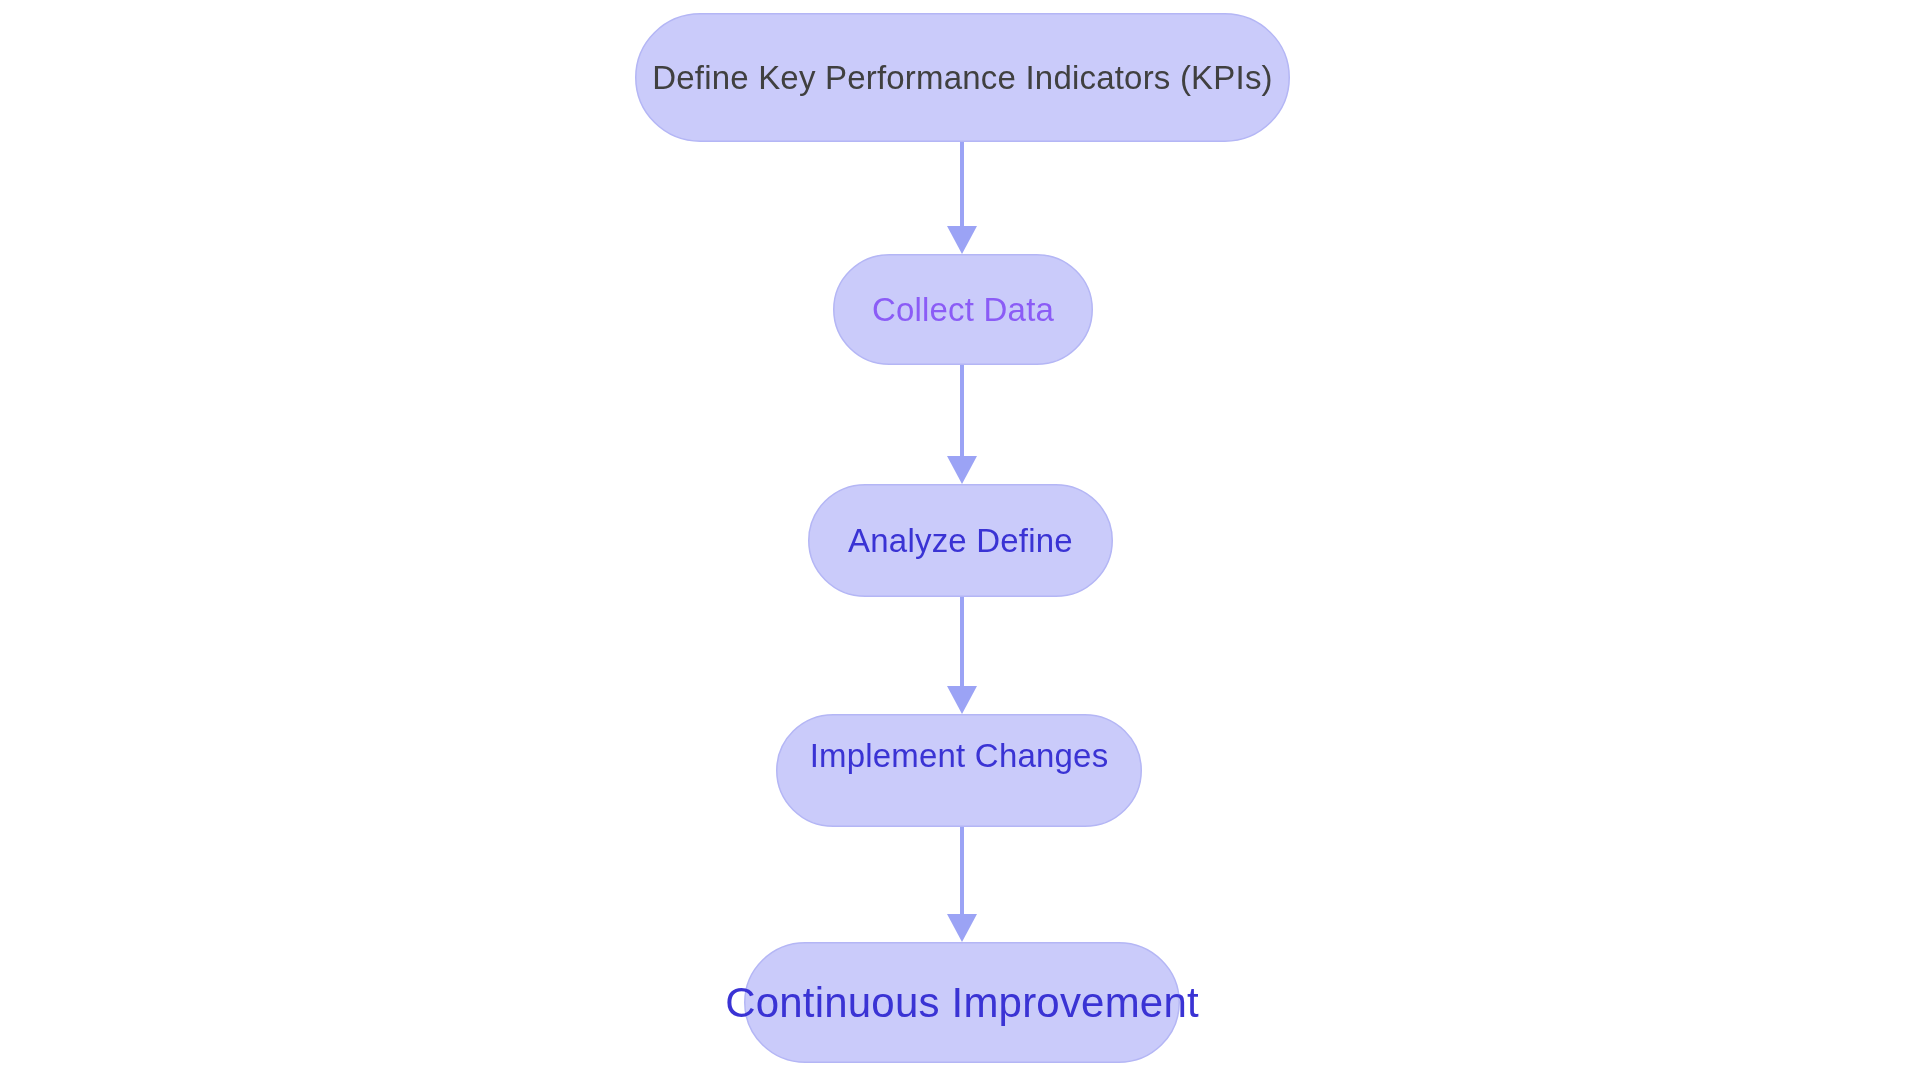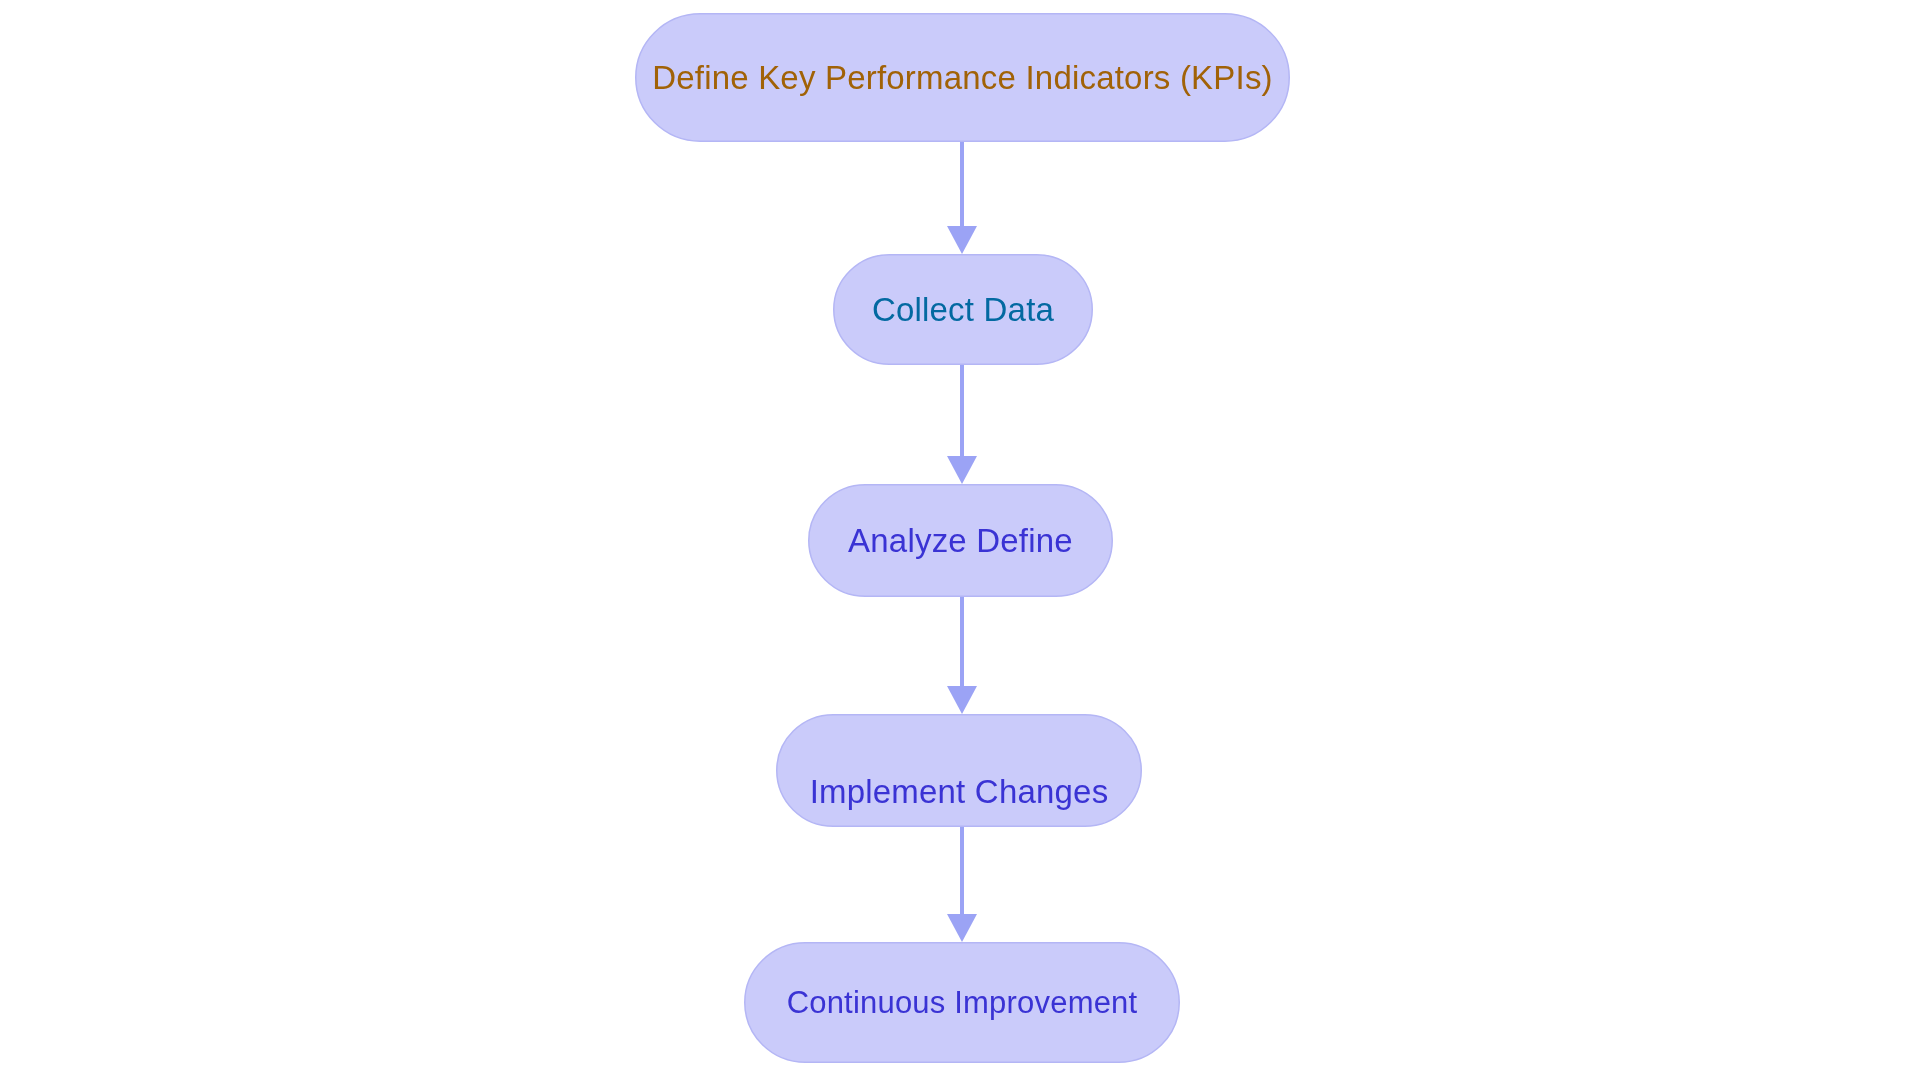--- a/index.html
+++ b/index.html
@@ -69,20 +69,20 @@
     <g id="node-layer">
         <rect x="635.75" y="13.75" width="653.5" height="127.5" rx="64.5" ry="64.5" fill="#cacbfa" stroke="#b4b6f5" stroke-width="1.5"></rect>
         <rect x="833.75" y="254.75" width="258.5" height="109.5" rx="55.5" ry="55.5" fill="#cacbfa" stroke="#b4b6f5" stroke-width="1.5"></rect>
         <rect x="808.75" y="484.75" width="303.5" height="111.5" rx="56.5" ry="56.5" fill="#cacbfa" stroke="#b4b6f5" stroke-width="1.5"></rect>
         <rect x="776.75" y="714.75" width="364.5" height="111.5" rx="56.5" ry="56.5" fill="#cacbfa" stroke="#b4b6f5" stroke-width="1.5"></rect>
         <rect x="744.75" y="942.75" width="434.5" height="119.5" rx="60.5" ry="60.5" fill="#cacbfa" stroke="#b4b6f5" stroke-width="1.5"></rect>
       </g>
   </svg>
 
   <div id="label-layer">
-      <div class="node-label" style="left: 635px; top: 13px; width: 655px; height: 129px; font-size: 33px; color: #a16207;">Define Key Performance Indicators (KPIs)</div>
-      <div class="node-label" style="left: 833px; top: 254px; width: 260px; height: 111px; font-size: 33px; color: #0369a1;">Collect Data</div>
+      <div class="node-label" style="left: 635px; top: 13px; width: 655px; height: 129px; font-size: 33px; color: #404040;">Define Key Performance Indicators (KPIs)</div>
+      <div class="node-label" style="left: 833px; top: 254px; width: 260px; height: 111px; font-size: 33px; color: #8b5cf6;">Collect Data</div>
       <div class="node-label" style="left: 808px; top: 484px; width: 305px; height: 113px; font-size: 33px; color: rgb(58, 51, 212);">Analyze Define</div>
-      <div class="node-label" style="left: 776px; top: 746px; width: 366px; height: 92px; font-size: 33px; color: rgb(58, 51, 212);">Implement Changes</div>
-      <div class="node-label" style="left: 744px; top: 942px; width: 436px; height: 121px; font-size: 31px; color: rgb(58, 51, 212);">Continuous Improvement</div>
+      <div class="node-label" style="left: 776px; top: 710px; width: 366px; height: 92px; font-size: 33px; color: rgb(58, 51, 212);">Implement Changes</div>
+      <div class="node-label" style="left: 744px; top: 942px; width: 436px; height: 121px; font-size: 42px; color: rgb(58, 51, 212);">Continuous Improvement</div>
     </div>
 
 </div>
 
 </body></html>

